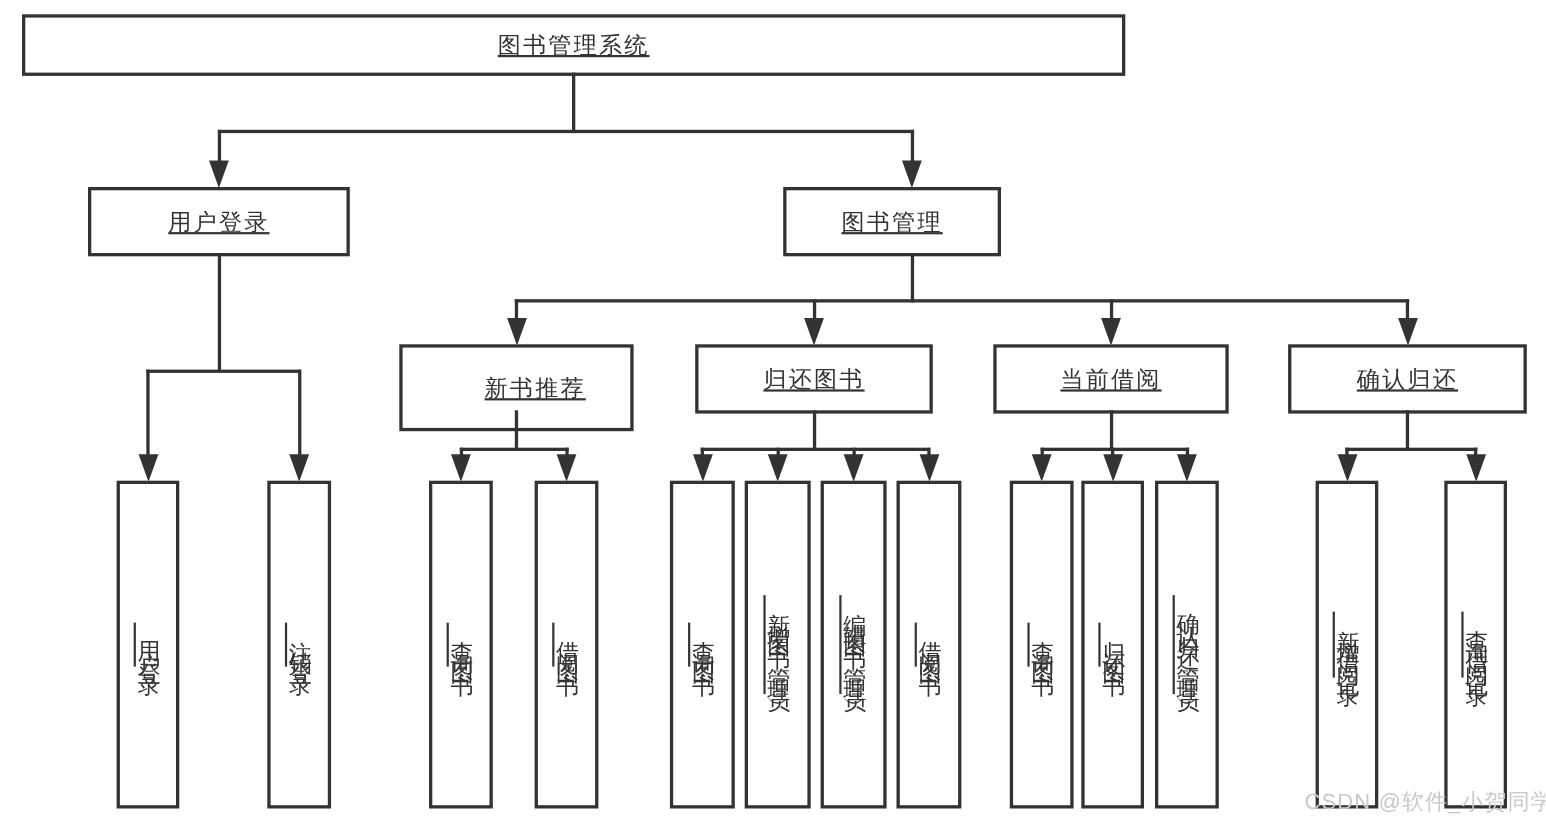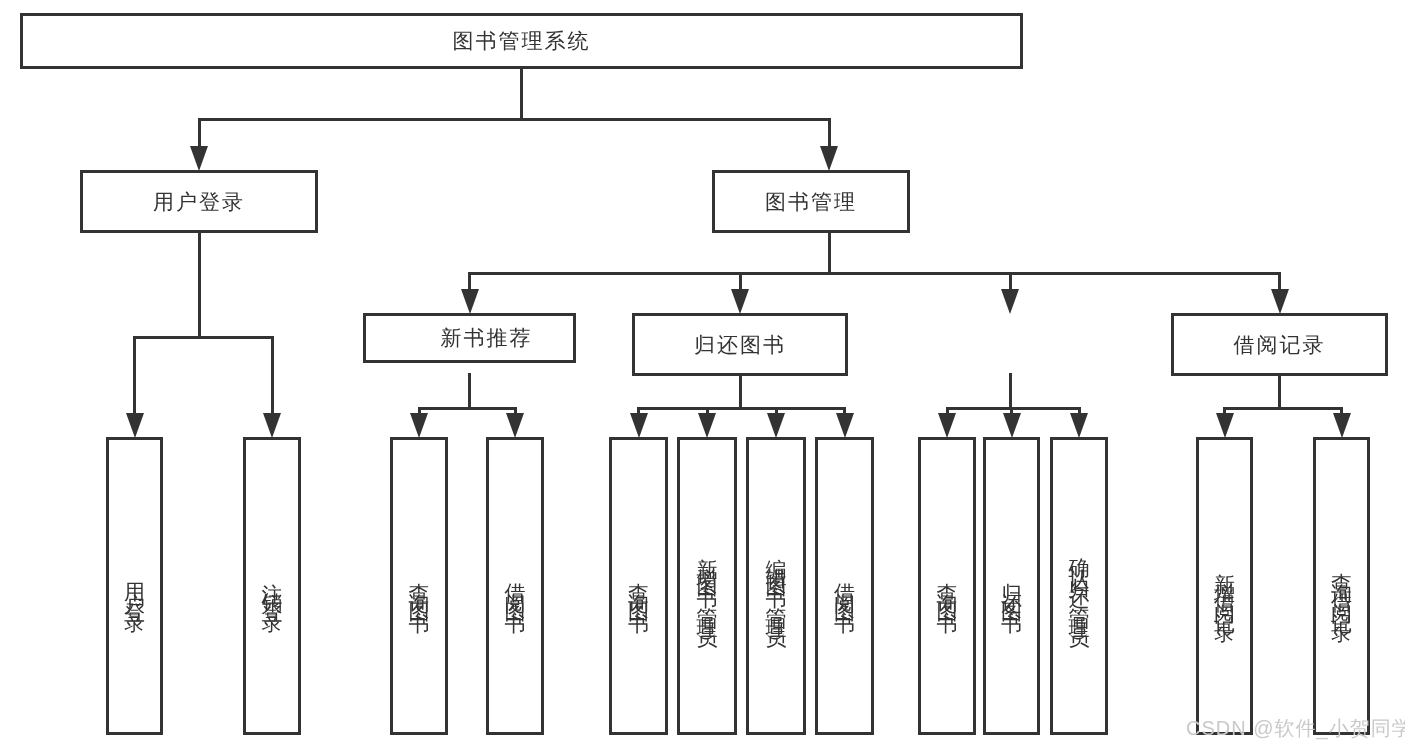--- a/index.html
+++ b/index.html
@@ -1,19 +1,19 @@
 <!DOCTYPE html>
 <html><head>
 <meta charset="utf-8">
 <style>
   html,body{margin:0;padding:0;background:#ffffff;}
   body{font-family:"Liberation Sans","DejaVu Sans",sans-serif;color:#333;}
   .canvas{position:relative;width:1405px;height:747px;background:#fff;overflow:hidden;}
   .box{position:absolute;box-sizing:border-box;border:3px solid #333;background:#fff;
-       display:flex;align-items:center;justify-content:center;}
+       display:flex;align-items:center;justify-content:center;text-decoration:underline;}
   .hbox{font-size:21px;letter-spacing:2px;}
   .leaf .vtext{writing-mode:vertical-rl;text-orientation:mixed;font-size:21px;
        letter-spacing:10px;line-height:1.05;}
   .line{position:absolute;background:#333;}
   .ahead{position:absolute;width:0;height:0;border-left:9px solid transparent;
        border-right:9px solid transparent;border-top:25px solid #333;}
   .watermark{position:absolute;left:1186px;top:715px;font-size:20px;color:#c9c9c9;
        letter-spacing:1px;white-space:nowrap;}
 </style>
 </head>
@@ -50,28 +50,31 @@
   <div class="line" style="left:468px;top:272px;width:813px;height:3px;"></div>
   <div class="line" style="left:468px;top:272px;width:3px;height:18px;"></div>
   <div class="ahead" style="left:460.5px;top:289px;"></div>
   <div class="line" style="left:738.5px;top:272px;width:3px;height:18px;"></div>
   <div class="ahead" style="left:731px;top:289px;"></div>
   <div class="line" style="left:1008.5px;top:272px;width:3px;height:18px;"></div>
   <div class="ahead" style="left:1001px;top:289px;"></div>
   <div class="line" style="left:1278px;top:272px;width:3px;height:18px;"></div>
   <div class="ahead" style="left:1270.5px;top:289px;"></div>
 
-  <div class="box hbox" style="left:363px;top:313px;width:213px;height:50px;padding-left:34px;">
+  <div class="box hbox" style="left:363px;top:313px;width:213px;height:79px;padding-left:34px;">
     <span>新书推荐</span>
   </div>
   <div class="box hbox" style="left:632px;top:313px;width:216px;height:63px;">
     <span>归还图书</span>
   </div>
+  <div class="box hbox" style="left:903px;top:313px;width:214px;height:63px;">
+    <span>当前借阅</span>
+  </div>
   <div class="box hbox" style="left:1171px;top:313px;width:217px;height:63px;">
-    <span>借阅记录</span>
+    <span>确认归还</span>
   </div>
 
   <div class="line" style="left:468px;top:373px;width:3px;height:37px;"></div>
   <div class="line" style="left:417.5px;top:407px;width:99px;height:3px;"></div>
   <div class="line" style="left:417.5px;top:407px;width:3px;height:9px;"></div>
   <div class="ahead" style="left:410px;top:413px;"></div>
   <div class="line" style="left:513.5px;top:407px;width:3px;height:9px;"></div>
   <div class="ahead" style="left:506px;top:413px;"></div>
 
   <div class="line" style="left:738.5px;top:373px;width:3px;height:37px;"></div>

